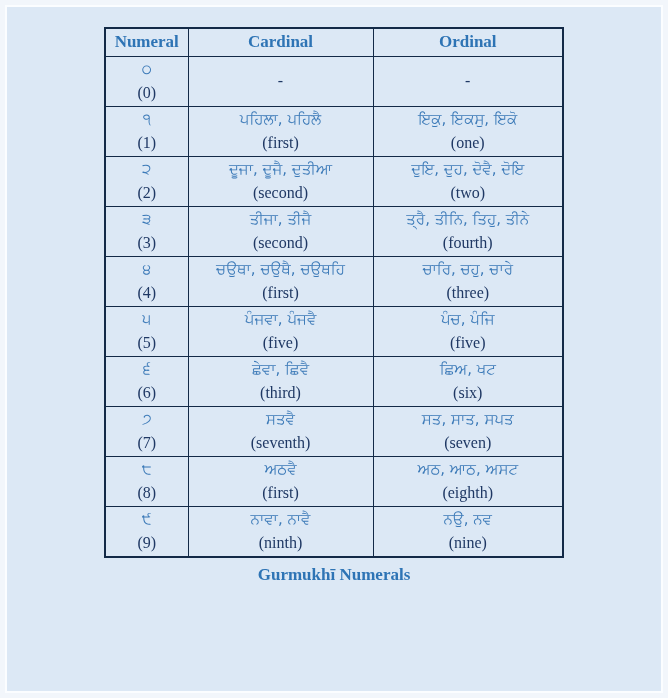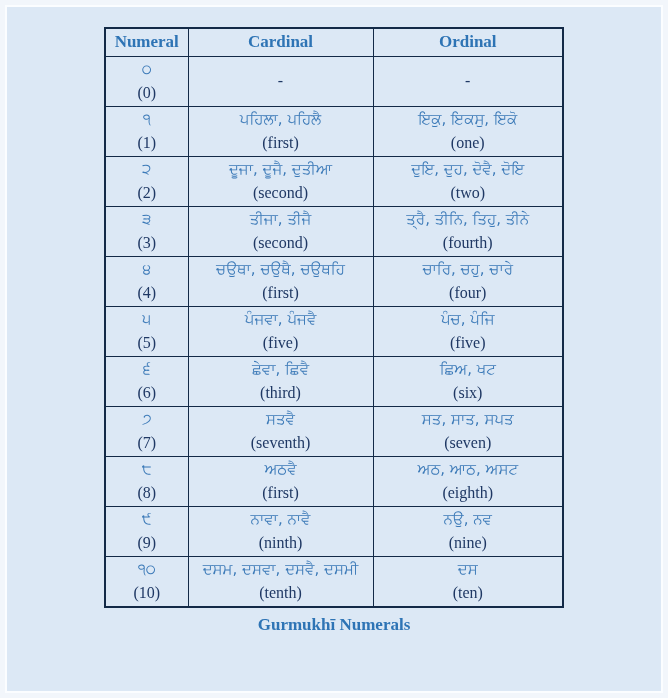--- a/index.html
+++ b/index.html
@@ -151,21 +151,21 @@
           <td>
             <div class="pa">੪</div>
             <div class="en">(4)</div>
           </td>
           <td>
             <div class="pa">ਚਉਥਾ, ਚਉਥੈ, ਚਉਥਹਿ</div>
             <div class="en">(first)</div>
           </td>
           <td>
             <div class="pa">ਚਾਰਿ, ਚਹੁ, ਚਾਰੇ</div>
-            <div class="en">(four)</div>
+            <div class="en">(three)</div>
           </td>
         </tr>
 
         <tr class="num-row">
           <td>
             <div class="pa">੫</div>
             <div class="en">(5)</div>
           </td>
           <td>
             <div class="pa">ਪੰਜਵਾ, ਪੰਜਵੈ</div>
@@ -230,32 +230,18 @@
           <td>
             <div class="pa">ਨਾਵਾ, ਨਾਵੈ</div>
             <div class="en">(ninth)</div>
           </td>
           <td>
             <div class="pa">ਨਉ, ਨਵ</div>
             <div class="en">(nine)</div>
           </td>
         </tr>
 
-        <tr class="num-row">
-          <td>
-            <div class="pa">੧੦</div>
-            <div class="en">(10)</div>
-          </td>
-          <td>
-            <div class="pa">ਦਸਮ, ਦਸਵਾ, ਦਸਵੈ, ਦਸਮੀ</div>
-            <div class="en">(tenth)</div>
-          </td>
-          <td>
-            <div class="pa">ਦਸ</div>
-            <div class="en">(ten)</div>
-          </td>
-        </tr>
       </tbody>
     </table>
 
     <div class="caption">Gurmukhī Numerals</div>
   </div>
 </div>
 
 </body></html>

